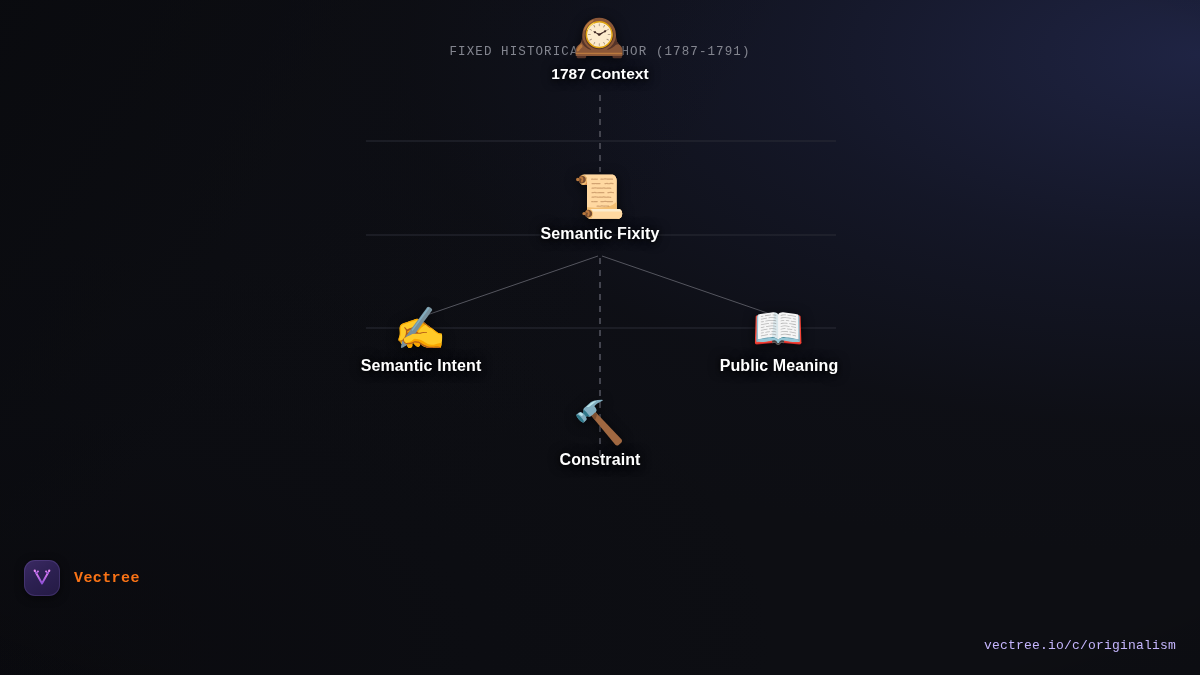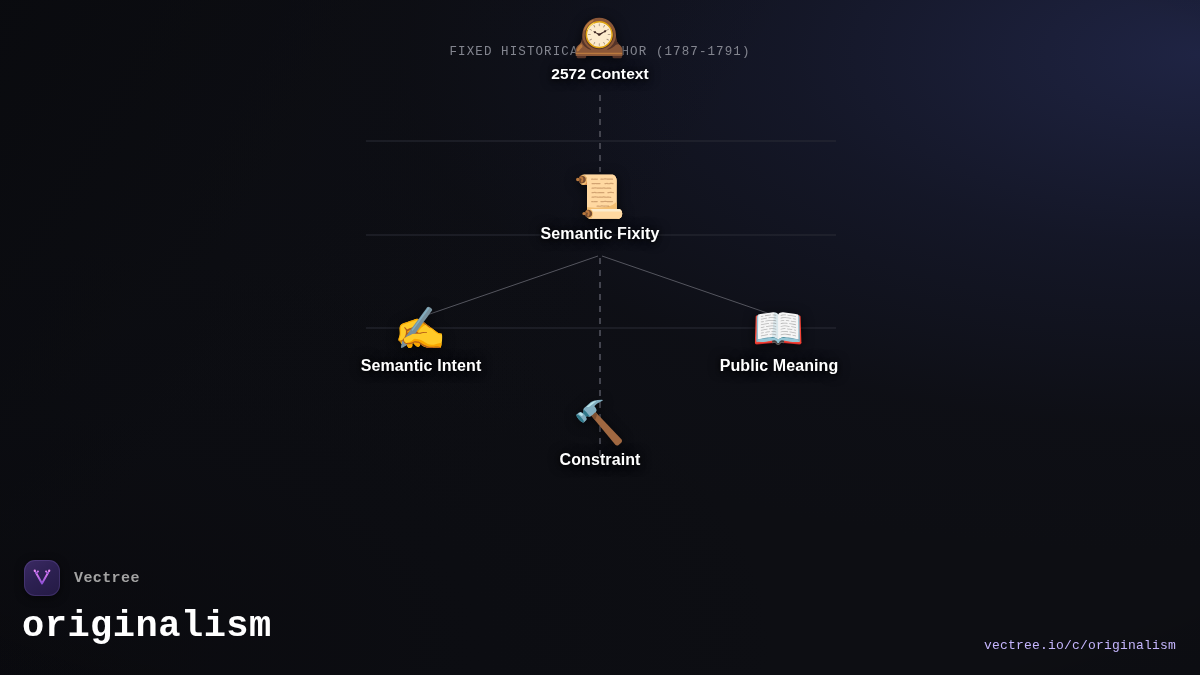--- a/index.html
+++ b/index.html
@@ -119,21 +119,21 @@
     background:linear-gradient(150deg, #3b2a63 0%, #2c2051 48%, #241a44 100%);
     box-shadow:inset 0 0 0 1px rgba(150,120,220,0.20), 0 2px 8px rgba(0,0,0,0.55);
     display:flex;
     align-items:center;
     justify-content:center;
   }
   #brand-name {
     font-family:"Liberation Mono", "DejaVu Sans Mono", monospace;
     font-size:15px;
     font-weight:bold;
-    color:#a3a3a3;
+    color:#f97316;
     letter-spacing:0.4px;
   }
   #page-title {
     position:absolute;
     left:22px; top:45px;
     font-family:"Liberation Mono", "DejaVu Sans Mono", monospace;
     font-size:37px;
     font-weight:bold;
     letter-spacing:0.5px;
     color:#ffffff;
@@ -171,21 +171,21 @@
     <line x1="598" y1="256" x2="424" y2="316" stroke="#55565f" stroke-width="1"></line>
     <line x1="602" y1="256" x2="776" y2="316" stroke="#55565f" stroke-width="1"></line>
 
     <line x1="600" y1="258" x2="600" y2="462" stroke="#43444e" stroke-width="2" stroke-dasharray="6 6"></line>
   </svg>
 
   <div id="anchor-caption">FIXED HISTORICAL ANCHOR (1787-1791)</div>
 
   <div class="node" style="left:600px; top:48px; z-index:3">
     <div class="node-emoji">🕰️</div>
-    <div class="node-label root">2572 Context</div>
+    <div class="node-label root">1787 Context</div>
   </div>
 
   <div class="node" style="left:600px; top:208px; z-index:3">
     <div class="node-emoji">📜</div>
     <div class="node-label">Semantic Fixity</div>
   </div>
 
   <div class="node" style="left:421px; top:340px; z-index:3">
     <div class="node-emoji">✍️</div>
     <div class="node-label">Semantic Intent</div>
@@ -219,17 +219,16 @@
         <path d="M18.4 6.8 L19.8 4.4 M18.4 6.8 L16.6 5.0" fill="none" stroke="url(#vg)" stroke-width="1.5" stroke-linecap="round"></path>
         <circle cx="4.1" cy="4.1" r="1.25" fill="#e98cf5"></circle>
         <circle cx="19.9" cy="4.1" r="1.25" fill="#e98cf5"></circle>
         <circle cx="7.6" cy="4.8" r="1.0" fill="#d275ef"></circle>
         <circle cx="16.4" cy="4.8" r="1.0" fill="#d275ef"></circle>
       </svg>
     </div>
     <div id="brand-name">Vectree</div>
   </div>
 
-  <div id="page-title">originalism</div>
 
   <div id="footer-url">vectree.io/c/originalism</div>
 
 </div>
 
 </body></html>

